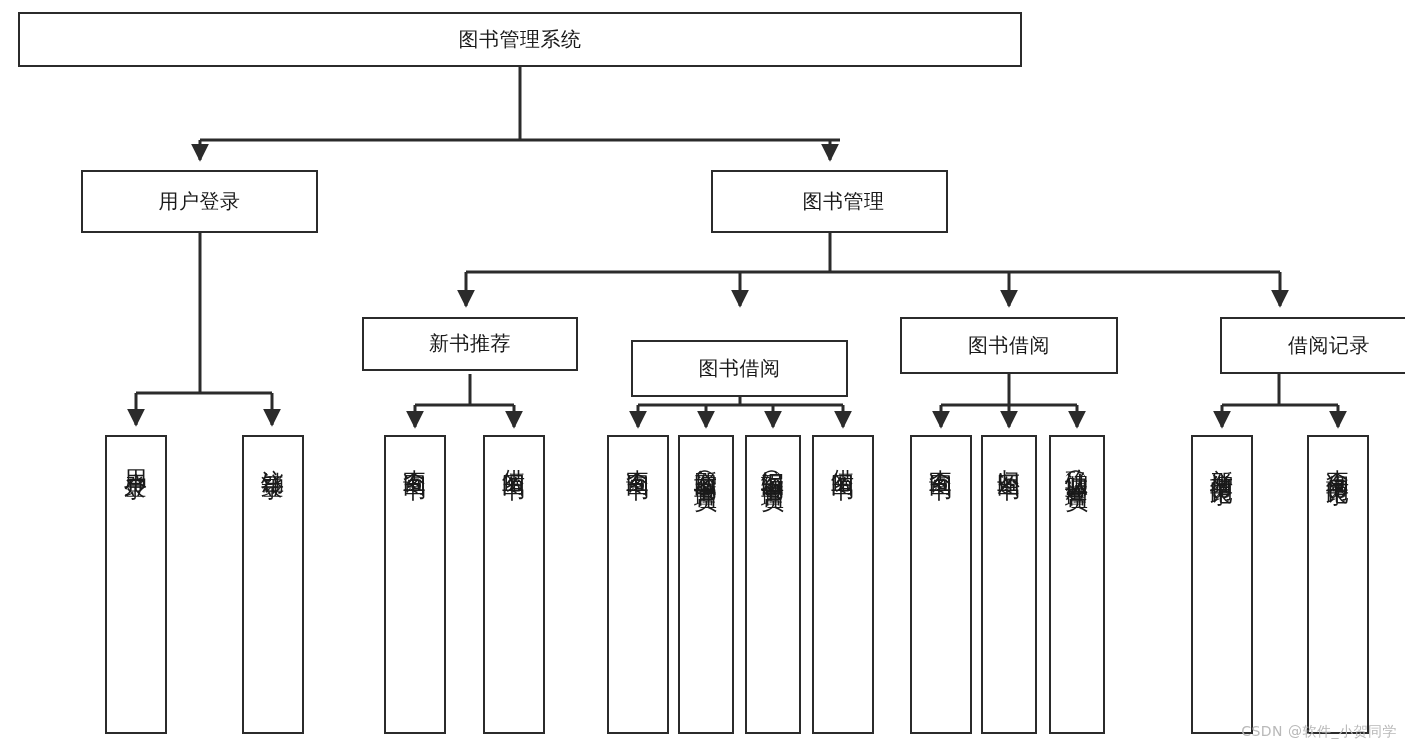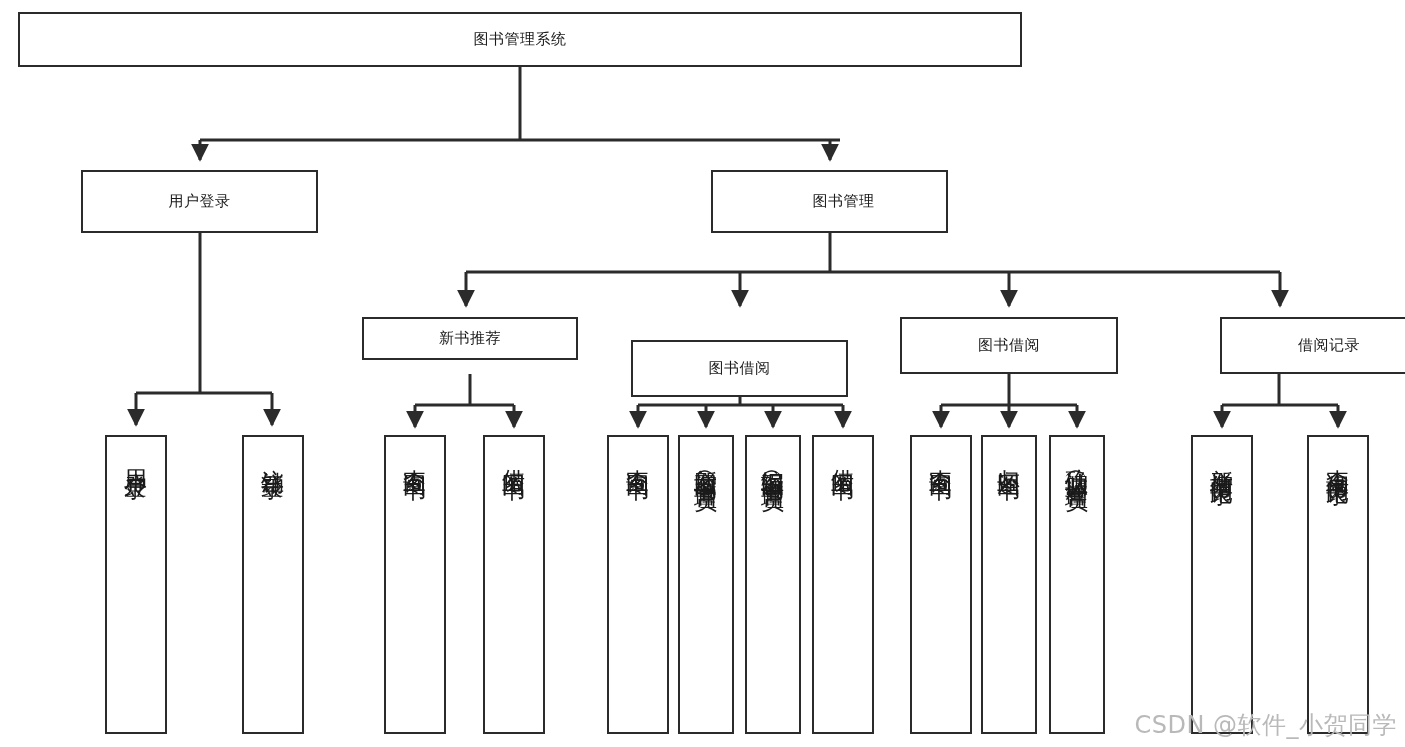--- a/index.html
+++ b/index.html
@@ -36,42 +36,42 @@
     justify-content: center;
     text-align: center;
     color: #1a1a1a;
   }
   .node-label {
     display: block;
     line-height: 1.18;
     letter-spacing: 0.5px;
   }
   .node.horizontal .node-label {
-    font-size: 15px;
+    font-size: 20px;
     white-space: nowrap;
     text-align: center;
   }
   .node.vertical {
     align-items: flex-start;
     justify-content: center;
     padding-top: 14px;
   }
   .node.vertical .node-label {
     font-size: 23px;
     writing-mode: vertical-rl;
     text-orientation: upright;
     line-height: 1.05;
     letter-spacing: 3px;
     white-space: nowrap;
   }
   .watermark {
     position: absolute;
     right: 8px;
     bottom: 6px;
-    font-size: 24px;
+    font-size: 14px;
     color: #b9b9b9;
     white-space: nowrap;
     letter-spacing: 0.5px;
   }
 </style>
 </head>
 <body>
 
 <div id="diagram-canvas">
 
@@ -130,21 +130,21 @@
   </div>
 
   <div class="node horizontal" style="left:81px; top:170px; width:237px; height:63px;">
     <span class="node-label">用户登录</span>
   </div>
 
   <div class="node horizontal" style="left:711px; top:170px; width:237px; height:63px;padding-left:28px;">
     <span class="node-label">图书管理</span>
   </div>
 
-  <div class="node horizontal" style="left:362px; top:317px; width:216px; height:43px;">
+  <div class="node horizontal" style="left:362px; top:317px; width:216px; height:54px;">
     <span class="node-label">新书推荐</span>
   </div>
 
   <div class="node horizontal" style="left:631px; top:317px; width:217px; height:57px;margin-top:23px;">
     <span class="node-label">图书借阅</span>
   </div>
 
   <div class="node horizontal" style="left:900px; top:317px; width:218px; height:57px;">
     <span class="node-label">图书借阅</span>
   </div>

